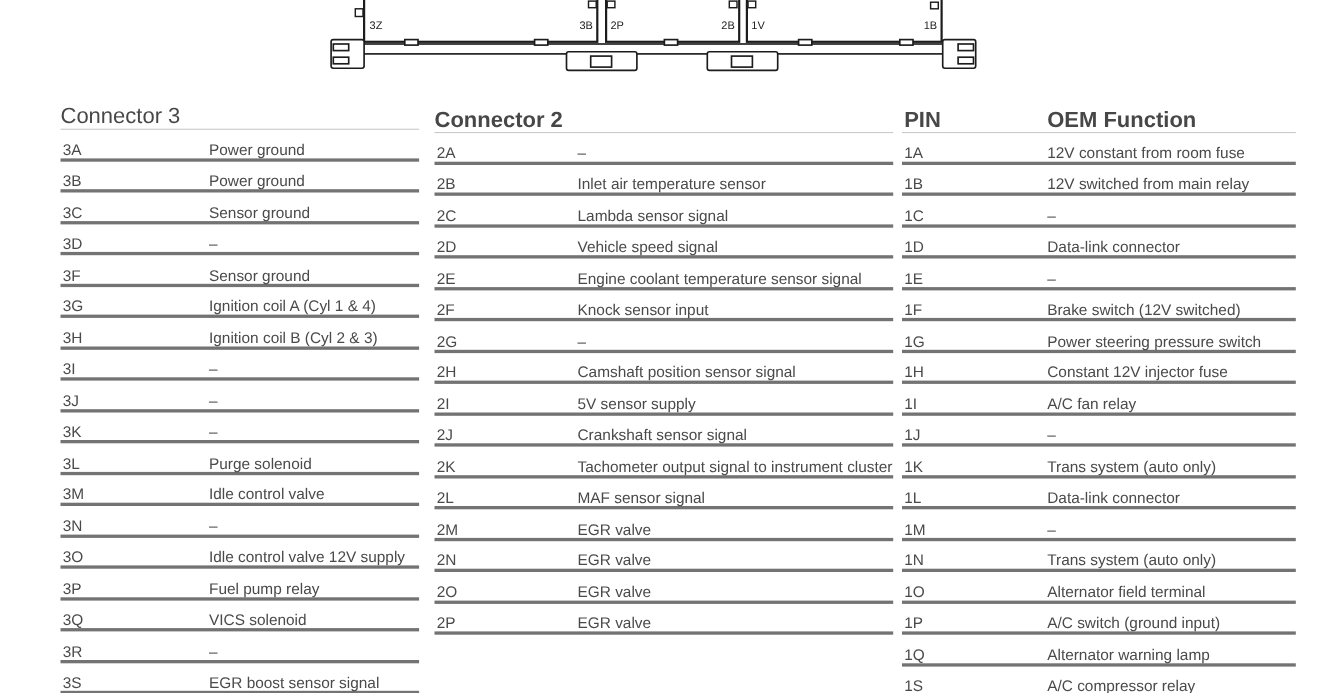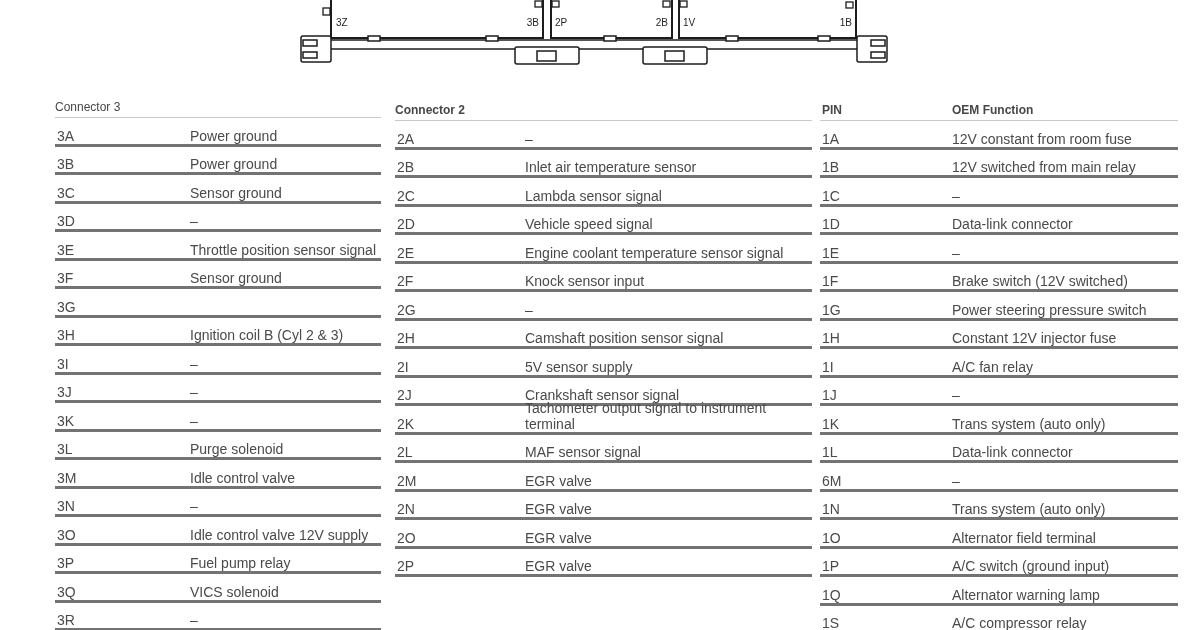--- a/index.html
+++ b/index.html
@@ -7,21 +7,21 @@
     width:1200px;height:630px;background:#ffffff;overflow:hidden;position:relative;
     font-family:"Liberation Sans",sans-serif;
     -webkit-font-smoothing:antialiased;
   }
   .diagram{position:absolute;left:0;top:0;width:1200px;height:70px;}
   .tbl{position:absolute;color:#4a4a4a;font-size:14px;}
   #col3{left:55px;top:96px;width:326px;}
   #col2{left:395px;top:99px;width:417px;}
   #col1{left:820px;top:99px;width:358px;}
   .hdr{height:21px;display:flex;align-items:center;border-bottom:1px solid #c9c9c9;
-       font-size:12px;color:#474747;}
+       font-size:20px;color:#474747;}
   .hdr.bold{font-weight:bold;}
   .row{display:flex;height:25.5px;align-items:flex-end;border-bottom:3px solid #737373;}
   .pin{padding-left:2px;flex:0 0 133px;}
   .fn{flex:1;}
   #col2 .pin{flex-basis:128px;}
   #col1 .pin{flex-basis:130px;}
   .sub .pin{font-weight:bold;color:#474747;}
   svg text{font-family:"Liberation Sans",sans-serif;font-size:10px;fill:#1f1f1f;}
 </style>
 </head>
@@ -85,29 +85,26 @@
       </div>
       <div class="row">
         <span class="pin">3C</span>
         <span class="fn">Sensor ground</span>
       </div>
       <div class="row">
         <span class="pin">3D</span>
         <span class="fn">–</span>
       </div>
       <div class="row">
-        <span class="pin">3E</span>
-        <span class="fn">Throttle position sensor signal</span>
-      </div>
-      <div class="row">
         <span class="pin">3F</span>
         <span class="fn">Sensor ground</span>
       </div>
       <div class="row">
         <span class="pin">3G</span>
+        <span class="fn">Ignition coil A (Cyl 1 &amp; 4)</span>
       </div>
       <div class="row">
         <span class="pin">3H</span>
         <span class="fn">Ignition coil B (Cyl 2 &amp; 3)</span>
       </div>
       <div class="row">
         <span class="pin">3I</span>
         <span class="fn">–</span>
       </div>
       <div class="row">
@@ -195,21 +192,21 @@
       <div class="row">
         <span class="pin">2I</span>
         <span class="fn">5V sensor supply</span>
       </div>
       <div class="row">
         <span class="pin">2J</span>
         <span class="fn">Crankshaft sensor signal</span>
       </div>
       <div class="row">
         <span class="pin">2K</span>
-        <span class="fn">Tachometer output signal to instrument terminal</span>
+        <span class="fn">Tachometer output signal to instrument cluster</span>
       </div>
       <div class="row">
         <span class="pin">2L</span>
         <span class="fn">MAF sensor signal</span>
       </div>
       <div class="row">
         <span class="pin">2M</span>
         <span class="fn">EGR valve</span>
       </div>
       <div class="row">
@@ -275,21 +272,21 @@
       </div>
       <div class="row">
         <span class="pin">1K</span>
         <span class="fn">Trans system (auto only)</span>
       </div>
       <div class="row">
         <span class="pin">1L</span>
         <span class="fn">Data-link connector</span>
       </div>
       <div class="row">
-        <span class="pin">6M</span>
+        <span class="pin">1M</span>
         <span class="fn">–</span>
       </div>
       <div class="row">
         <span class="pin">1N</span>
         <span class="fn">Trans system (auto only)</span>
       </div>
       <div class="row">
         <span class="pin">1O</span>
         <span class="fn">Alternator field terminal</span>
       </div>

